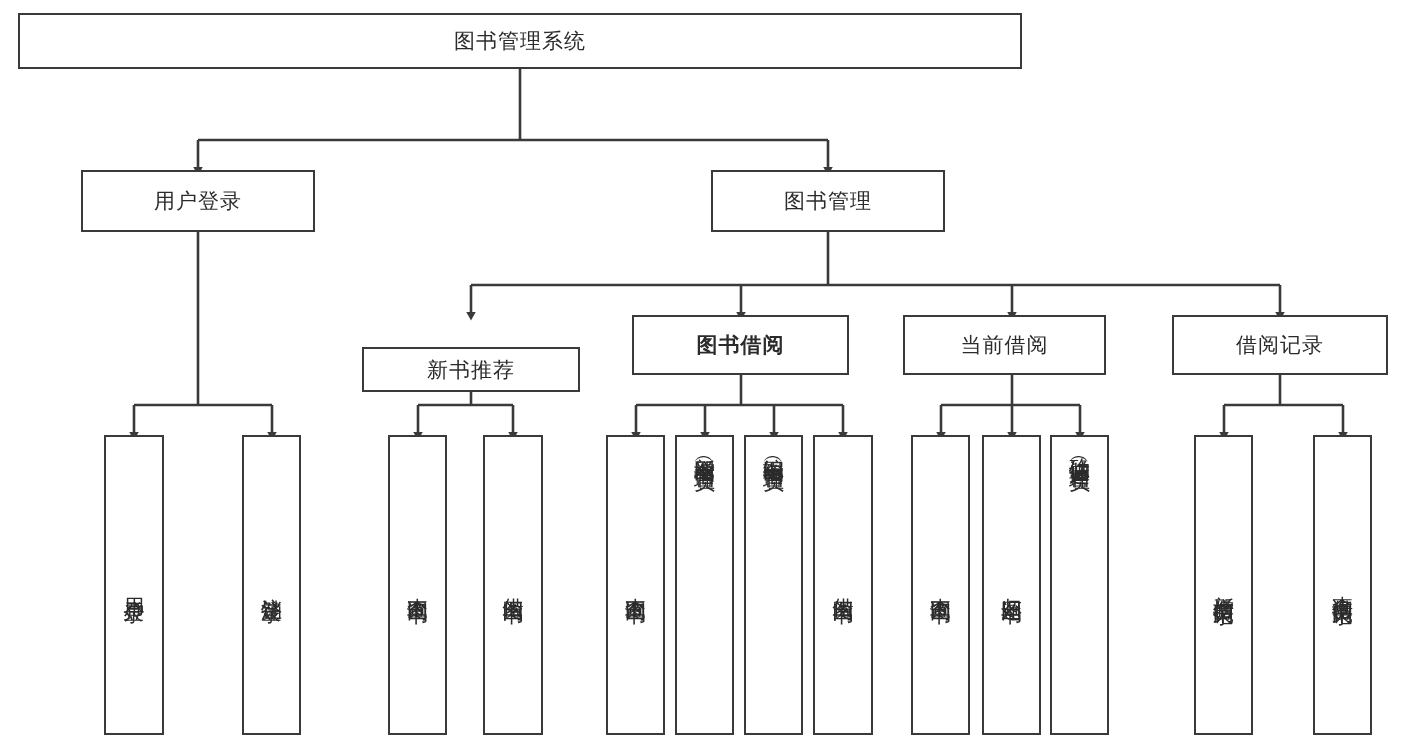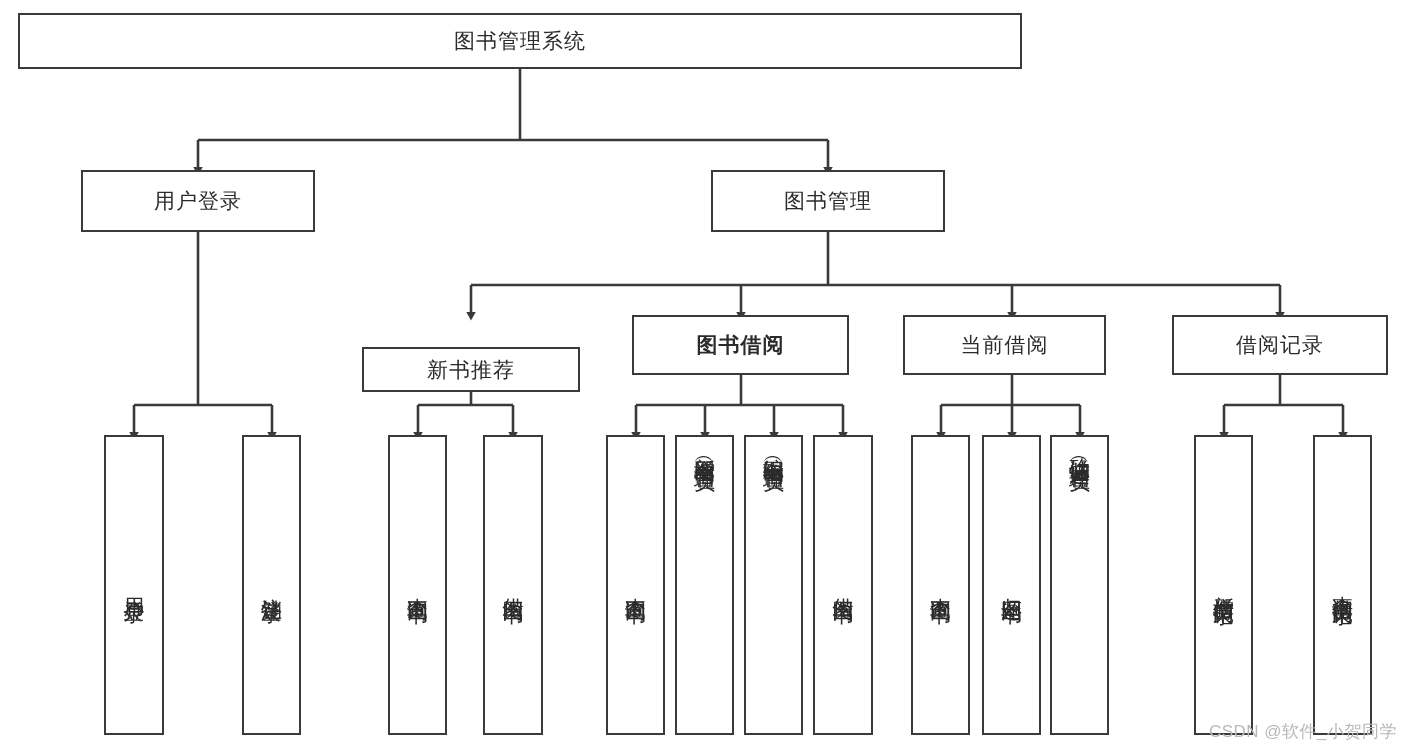--- a/index.html
+++ b/index.html
@@ -176,14 +176,13 @@
         <span class="label">确认归还（管理员）</span>
       </div>
       <div class="node vert" style="left: 1194px; top: 435px; width: 59px; height: 300px;">
         <span class="label">新增借阅记录</span>
       </div>
       <div class="node vert" style="left: 1313px; top: 435px; width: 59px; height: 300px;">
         <span class="label">查询借阅记录</span>
       </div>
     </div>
 
-  <div class="watermark">CSDN @软件_小贺同学</div>
 </div>
 
 </body></html>

